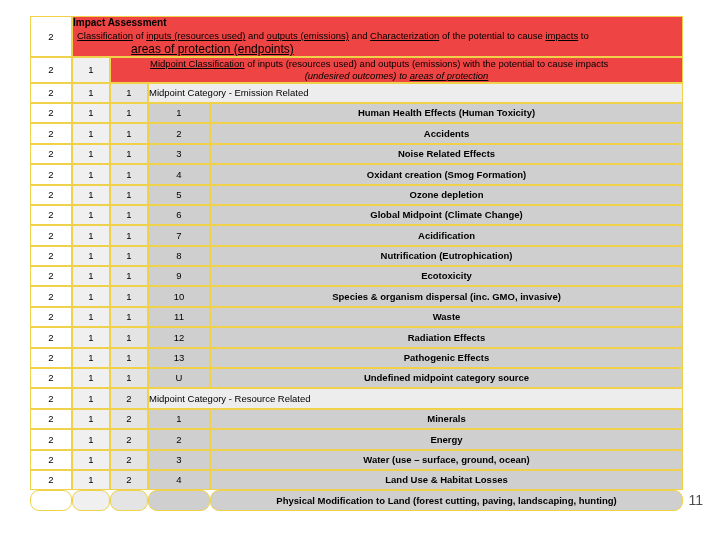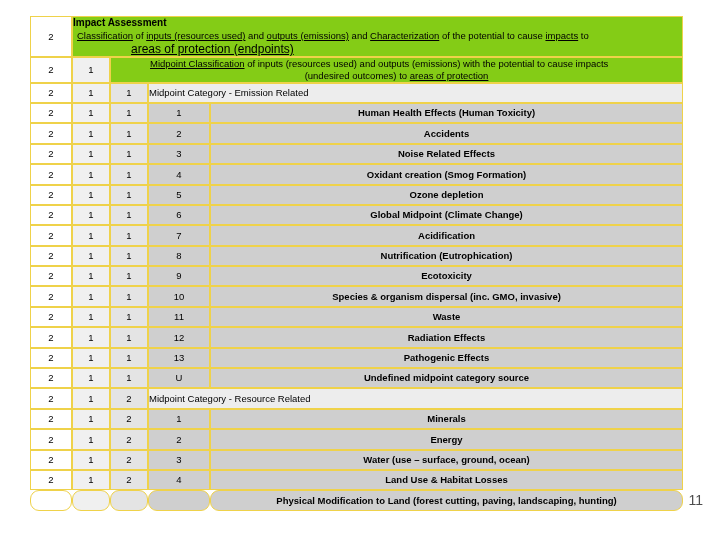--- a/index.html
+++ b/index.html
@@ -42,21 +42,21 @@
     overflow: hidden;
   }
 
   
   .c1 { background: #ffffff; text-align: center; }
   .c2 { background: #f0f0f0; text-align: center; }
   .c3 { background: #e4e4e4; text-align: center; }
   .c4 { background: #cfcfcf; text-align: center; }
   .c5 { background: #cfcfcf; text-align: center; padding-left: 5px; }
 
-  .hdr-wide { background: #84cc16; text-align: left; padding: 2px 6px 3px 6px; }
+  .hdr-wide { background: #ef4444; text-align: left; padding: 2px 6px 3px 6px; }
   .span-lite { background: #ededed; text-align: left; padding-left: 6px; }
 
   .bold { font-weight: bold; }
   .u { text-decoration: underline; }
 
   .title-line1 {
     font-weight: bold;
     font-size: 10px;
     display: block;
     margin-bottom: 1px;
@@ -67,21 +67,21 @@
     text-indent: 0;
     padding-left: 4px;
   }
   .title-line3 {
     display: block;
     font-size: 12px;
     padding-left: 58px;
   }
 
   .mid-l1 { display: block; font-size: 9.5px; padding-left: 4px; margin-left: 35px; }
-  .mid-l2 { display: block; font-size: 9.5px; text-align: center; }
+  .mid-l2 { display: block; font-size: 9.5px; text-align: center; font-style: italic; }
 
   .tall-title { height: 50px; }
   .tall-mid   { height: 34px; }
   .tall-last  { height: 36px; border-radius: 9px; }
 
   
   #page-number {
     position: absolute;
     right: 17px;
     top: 492px;

